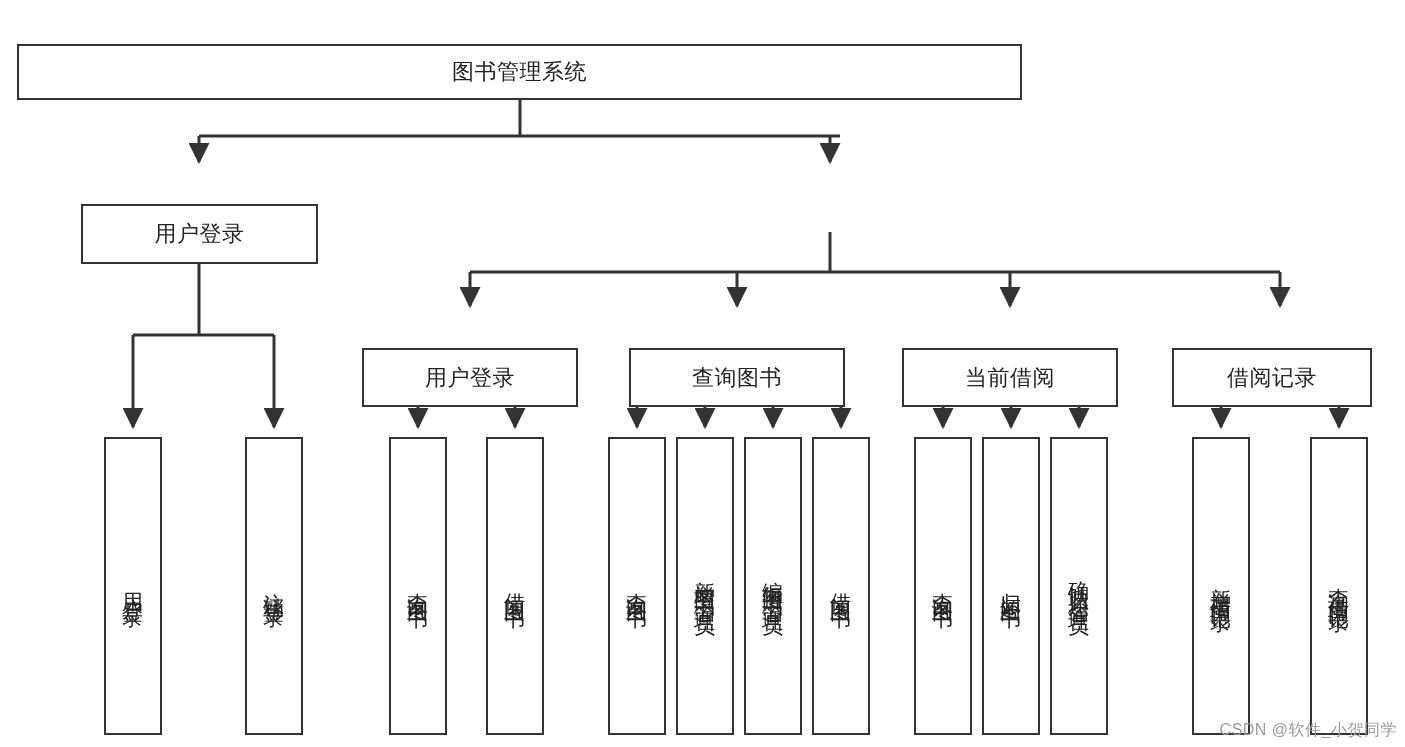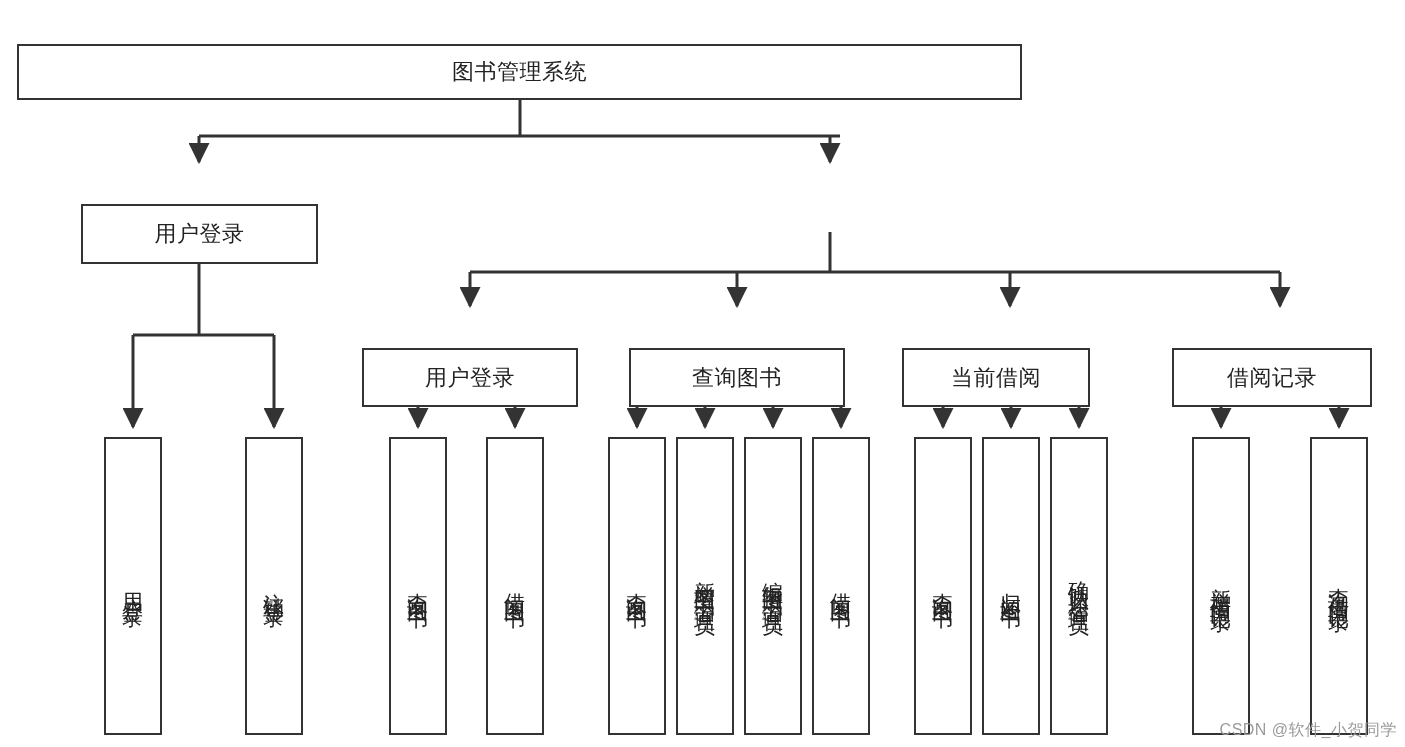--- a/index.html
+++ b/index.html
@@ -123,21 +123,21 @@
   <div class="node node-h" style="left:81px; top:172px; width:237px; height:60px;">
     <span>用户登录</span>
   </div>
 
   <div class="node node-h" style="left:362px; top:316px; width:216px; height:59px;">
     <span>用户登录</span>
   </div>
   <div class="node node-h" style="left:629px; top:316px; width:216px; height:59px;">
     <span>查询图书</span>
   </div>
-  <div class="node node-h" style="left:902px; top:316px; width:188px; height:59px;">
+  <div class="node node-h" style="left:902px; top:316px; width:216px; height:59px;">
     <span>当前借阅</span>
   </div>
   <div class="node node-h" style="left:1172px; top:316px; width:200px; height:59px;">
     <span>借阅记录</span>
   </div>
 
   <div class="node node-v" style="left:104px; top:437px; width:58px; height:298px;">
     <span class="vtext">用户登录</span>
   </div>
   <div class="node node-v" style="left:245px; top:437px; width:58px; height:298px;">

